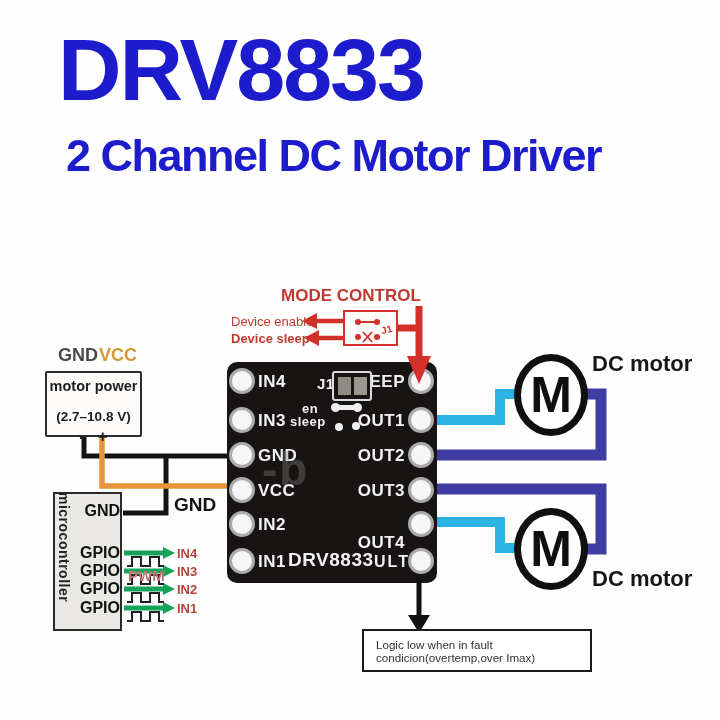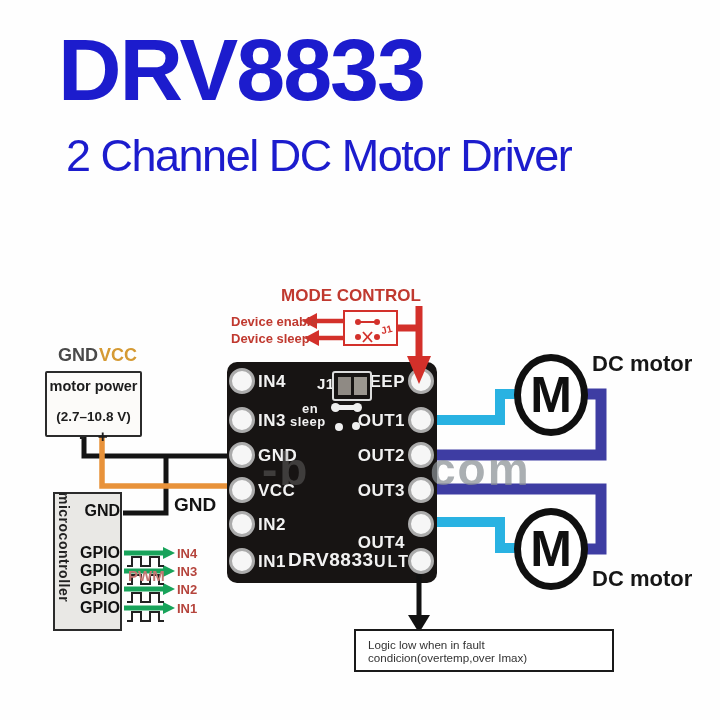--- a/index.html
+++ b/index.html
@@ -3,30 +3,30 @@
 <meta charset="utf-8">
 <style>
   html,body{margin:0;padding:0;background:#ffffff;}
   .stage{
     position:relative;width:720px;height:720px;background:#fefefe;overflow:hidden;
     font-family:"Liberation Sans","DejaVu Sans",sans-serif;
   }
   .abs{position:absolute;}
   
   .title{left:58px;top:26px;font-size:88px;font-weight:bold;color:var(--title-blue);letter-spacing:-2px;line-height:1;}
-  .subtitle{font-size:45px;font-weight:normal;color:var(--title-blue);letter-spacing:-1.5px;line-height:1;}
+  .subtitle{font-size:45px;font-weight:bold;color:var(--title-blue);letter-spacing:-1.5px;line-height:1;}
   .s1{left:66px;top:133px;}
   .s2{left:66px;top:184px;}
   
   .wires{left:0;top:0;z-index:1;}
   .overlay{left:0;top:0;z-index:4;}
   svg{position:absolute;pointer-events:none;}
   
   .mc-title{left:281px;top:286px;font-size:17px;font-weight:bold;color:var(--red-text);z-index:5;}
-  .mc-enable{left:231px;top:314px;font-size:13px;font-weight:700;color:var(--red-text);z-index:5;}
+  .mc-enable{left:231px;top:314px;font-size:13px;font-weight:400;color:var(--red-text);z-index:5;}
   .mc-sleep{left:231px;top:331px;font-size:13px;font-weight:600;color:var(--red-text);z-index:5;}
   .mc-j1{left:381px;top:324px;font-size:10px;font-weight:bold;color:var(--red);transform:rotate(-14deg);z-index:5;}
   
   .pwr-gnd{left:58px;top:345px;font-size:18px;font-weight:600;color:#4a4a4a;z-index:5;}
   .pwr-vcc{left:99px;top:345px;font-size:18px;font-weight:600;color:var(--vcc-orange);z-index:5;}
   .power-box{left:45px;top:371px;width:97px;height:66px;background:#fcfbf9;border:2.5px solid var(--box-border);
     border-radius:2px;z-index:2;display:flex;flex-direction:column;align-items:center;padding-top:5px;box-sizing:border-box;}
   .power-box .l1{font-size:14.5px;font-weight:bold;color:#1d1d1d;}
   .power-box .l2{font-size:13.5px;font-weight:bold;color:#1d1d1d;margin-top:15px;}
   .power-box .terms{display:flex;gap:13px;margin-top:4px;font-size:17px;font-weight:bold;color:#1d1d1d;line-height:1;}
@@ -59,21 +59,21 @@
   .pdot{position:absolute;width:8px;height:8px;border-radius:50%;background:#efefef;}
   .d1{left:108px;top:61px;} .d2{left:125px;top:60px;}
   
   .motor{width:60px;height:68px;border:7px solid #101010;border-radius:50%;background:#fff;z-index:3;
     display:flex;align-items:center;justify-content:center;}
   .motor span{font-size:50px;font-weight:bold;color:#101010;line-height:1;}
   .m1{left:514px;top:354px;} .m2{left:514px;top:508px;}
   .dcm{font-size:22px;font-weight:bold;color:#161616;z-index:5;}
   .dcm1{left:592px;top:351px;} .dcm2{left:592px;top:566px;}
   
-  .note-box{left:354px;top:629px;width:260px;height:43px;background:#fff;border:2.5px solid #1a1a1a;z-index:5;
+  .note-box{left:362px;top:629px;width:230px;height:43px;background:#fff;border:2.5px solid #1a1a1a;z-index:5;
     box-sizing:border-box;padding:7px 8px 0 12px;font-size:11.6px;color:#333;}
   
   .wm{font-weight:bold;z-index:6;font-size:46px;letter-spacing:2px;line-height:1;}
   .wm-l{left:262px;top:446px;color:#8a8a8a;opacity:0.35;}
   .wm-r{left:430px;top:446px;color:#8b9196;opacity:0.72;}
 </style>
 </head>
 <body>
 
 <div class="stage">
@@ -216,15 +216,14 @@
   <div class="abs sig" style="top:546px;">IN4</div>
   <div class="abs sig" style="top:564px;">IN3</div>
   <div class="abs sig" style="top:582px;">IN2</div>
   <div class="abs sig" style="top:601px;">IN1</div>
 
   <div class="abs note-box">
     <span>Logic low when in fault condicion(overtemp,over Imax)</span>
   </div>
 
   <div class="abs wm wm-l">-b</div>
-  <div class="abs wm wm-r">com</div>
 
 </div>
 
 </body></html>

